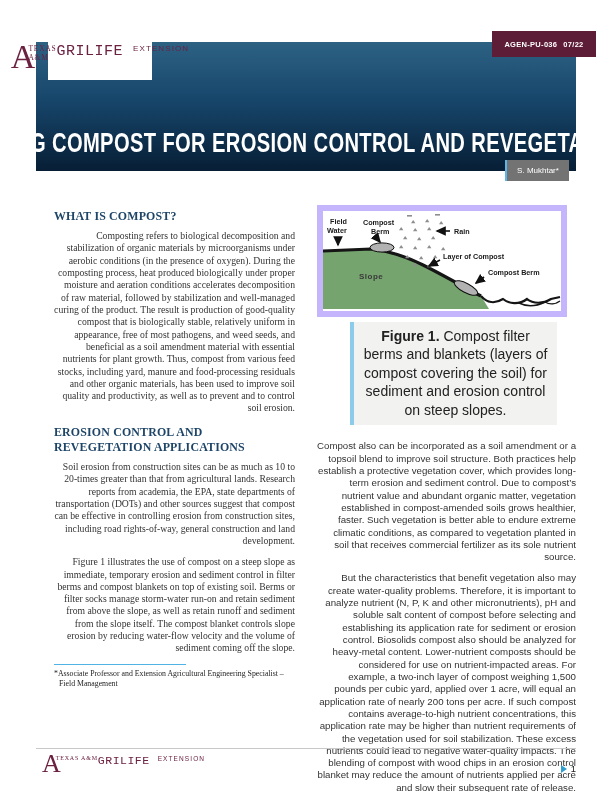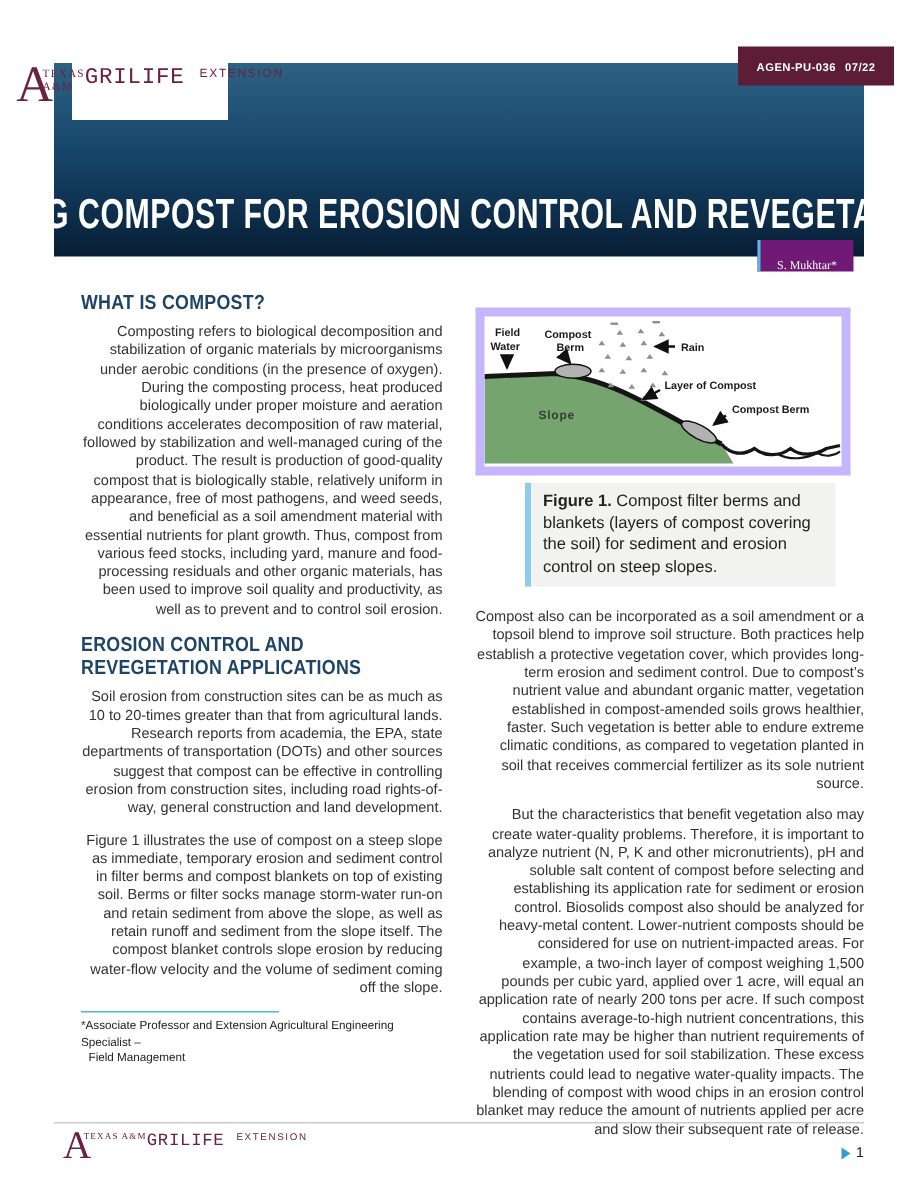--- a/index.html
+++ b/index.html
@@ -34,26 +34,26 @@
   .aglogo .l3 { font-size:8px; font-weight:normal; letter-spacing:1.1px; margin-left:10px; line-height:1.15; }
 
   .pub-badge {
     position:absolute; left:492px; top:31px; width:104px; height:26px;
     background:#5e1d37; color:#ffffff; z-index:3;
     display:flex; align-items:center; justify-content:center; gap:6px;
     font-size:7.5px; font-weight:bold; letter-spacing:0.3px;
   }
   .author-badge {
     position:absolute; left:505px; top:160px; width:62px; height:21px;
-    background:#701a75; border-left:2.5px solid #5bb7e6; color:#ffffff; z-index:3;
-    display:flex; align-items:flex-end; justify-content:center; font-size:8px;font-family:Liberation Serif, serif;
-  }
-
-  
-  .col-left  { position:absolute; left:54px;  top:194px; width:241px; }
+    background:#737373; border-left:2.5px solid #5bb7e6; color:#ffffff; z-index:3;
+    display:flex; align-items:center; justify-content:center; font-size:8px;
+  }
+
+  
+  .col-left  { position:absolute; left:54px;  top:208px; width:241px;font-family:Liberation Serif, serif; }
   .col-right { position:absolute; left:317px; top:205px; width:259px; }
 
   h2.sec {
     color:#1e4567; font-size:13.5px; line-height:1.12; font-weight:bold;
     margin:0 0 7px 0; letter-spacing:0.2px;
     transform:scaleX(0.88); transform-origin:left center; width:113%;
   }
   .sec2 { margin-top:14px; }
   p.body { font-size:9.7px; line-height:1.27; color:#333; margin:0 0 9px 0;text-align:right; }
 
@@ -61,22 +61,22 @@
   .fn-line { width:132px; border-top:1.5px solid #4fb3e4; margin-bottom:4px; }
   .fn-text { font-size:7.8px; line-height:1.32; color:#222; }
   .fn-text .fn2 { padding-left:5px; }
 
   
   .figure-box { width:238px; border:6px solid #c4b5fd; background:#ffffff; }
   .figure-box svg { display:block; }
   .fig-caption {
     box-sizing:border-box; width:207px; margin:5px 0 0 33px;
     background:#f2f2f0; border-left:4px solid #8ccbe9;
-    padding:5px 8px 6px 8px; font-size:11px; line-height:1.32;
-    text-align:left; color:#222;
+    padding:5px 8px 6px 8px; font-size:14px; line-height:1.32;
+    text-align:center; color:#222;
   }
   .fig-caption b { font-weight:bold; }
   .col-right p.body:first-of-type { margin-top:15px; }
 
   
   .footer-line { position:absolute; left:36px; right:36px; top:748px; border-top:1px solid #c9c9c9; }
   .footer-logo { position:absolute; left:42px; top:754px; }
   .footer-logo .bigA { font-size:26px; margin-right:-5px; }
   .footer-logo .l1 { font-size:6px; }
   .footer-logo .l2 { font-size:11.5px; }

